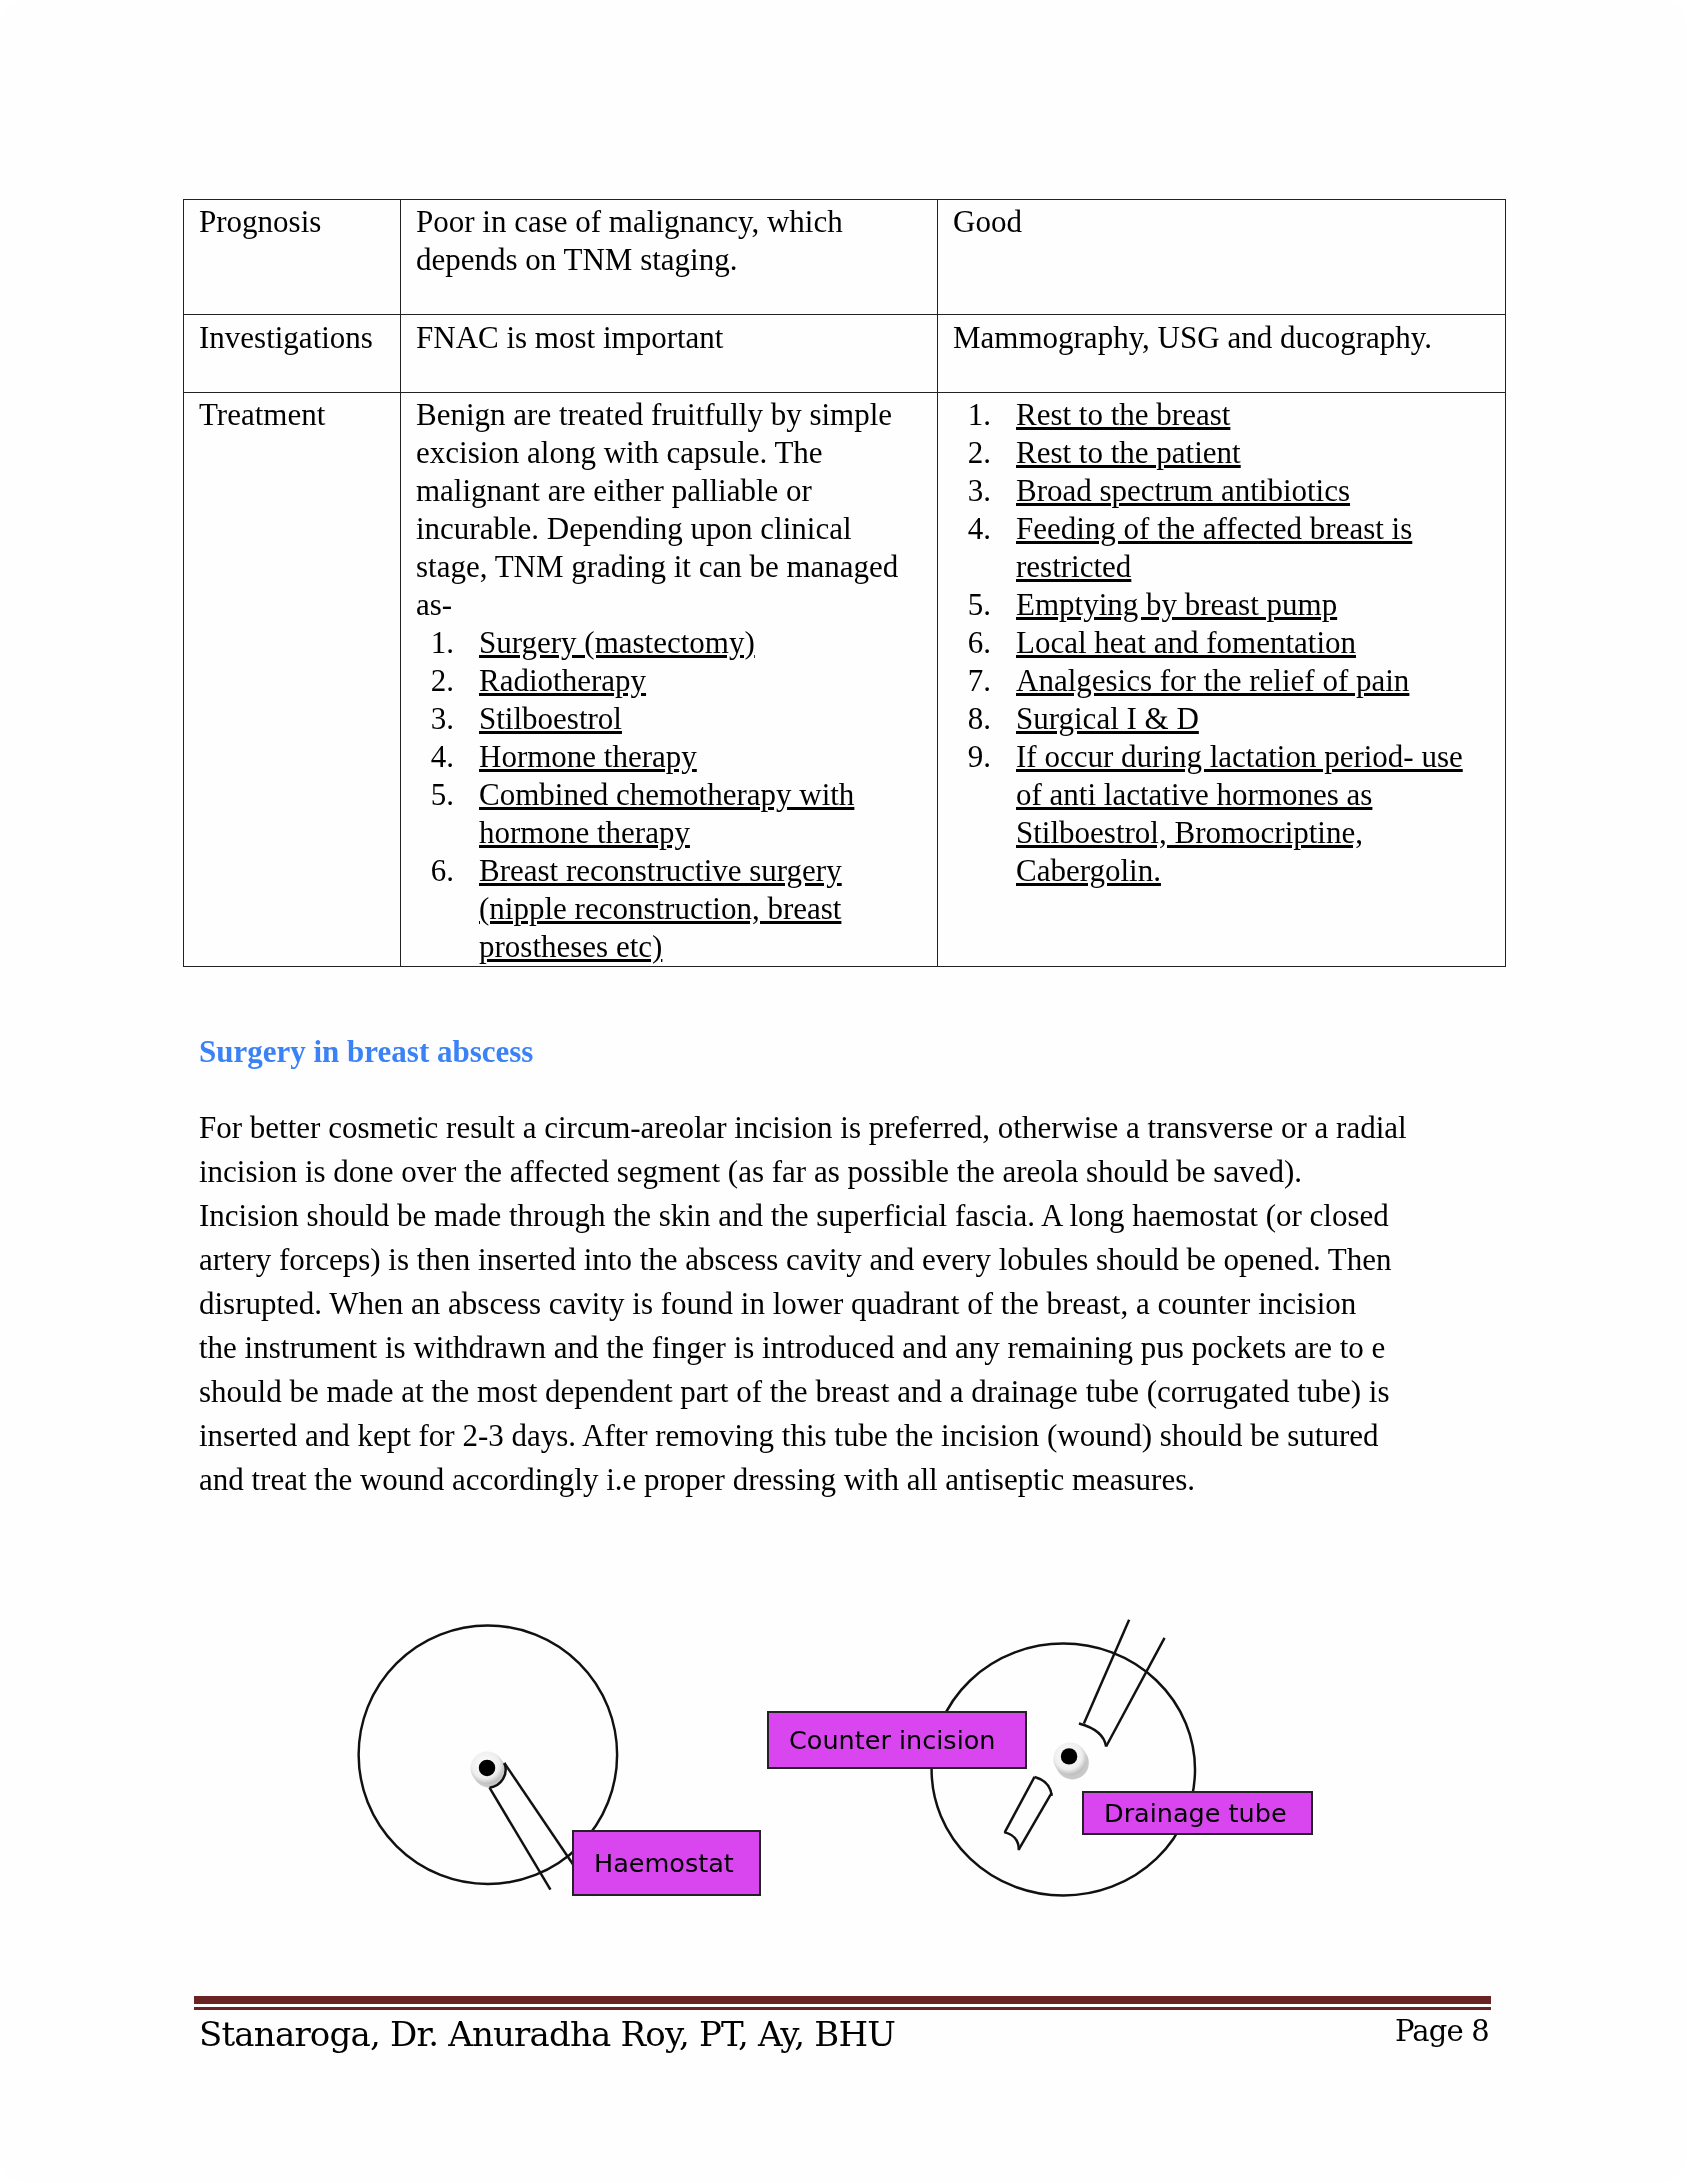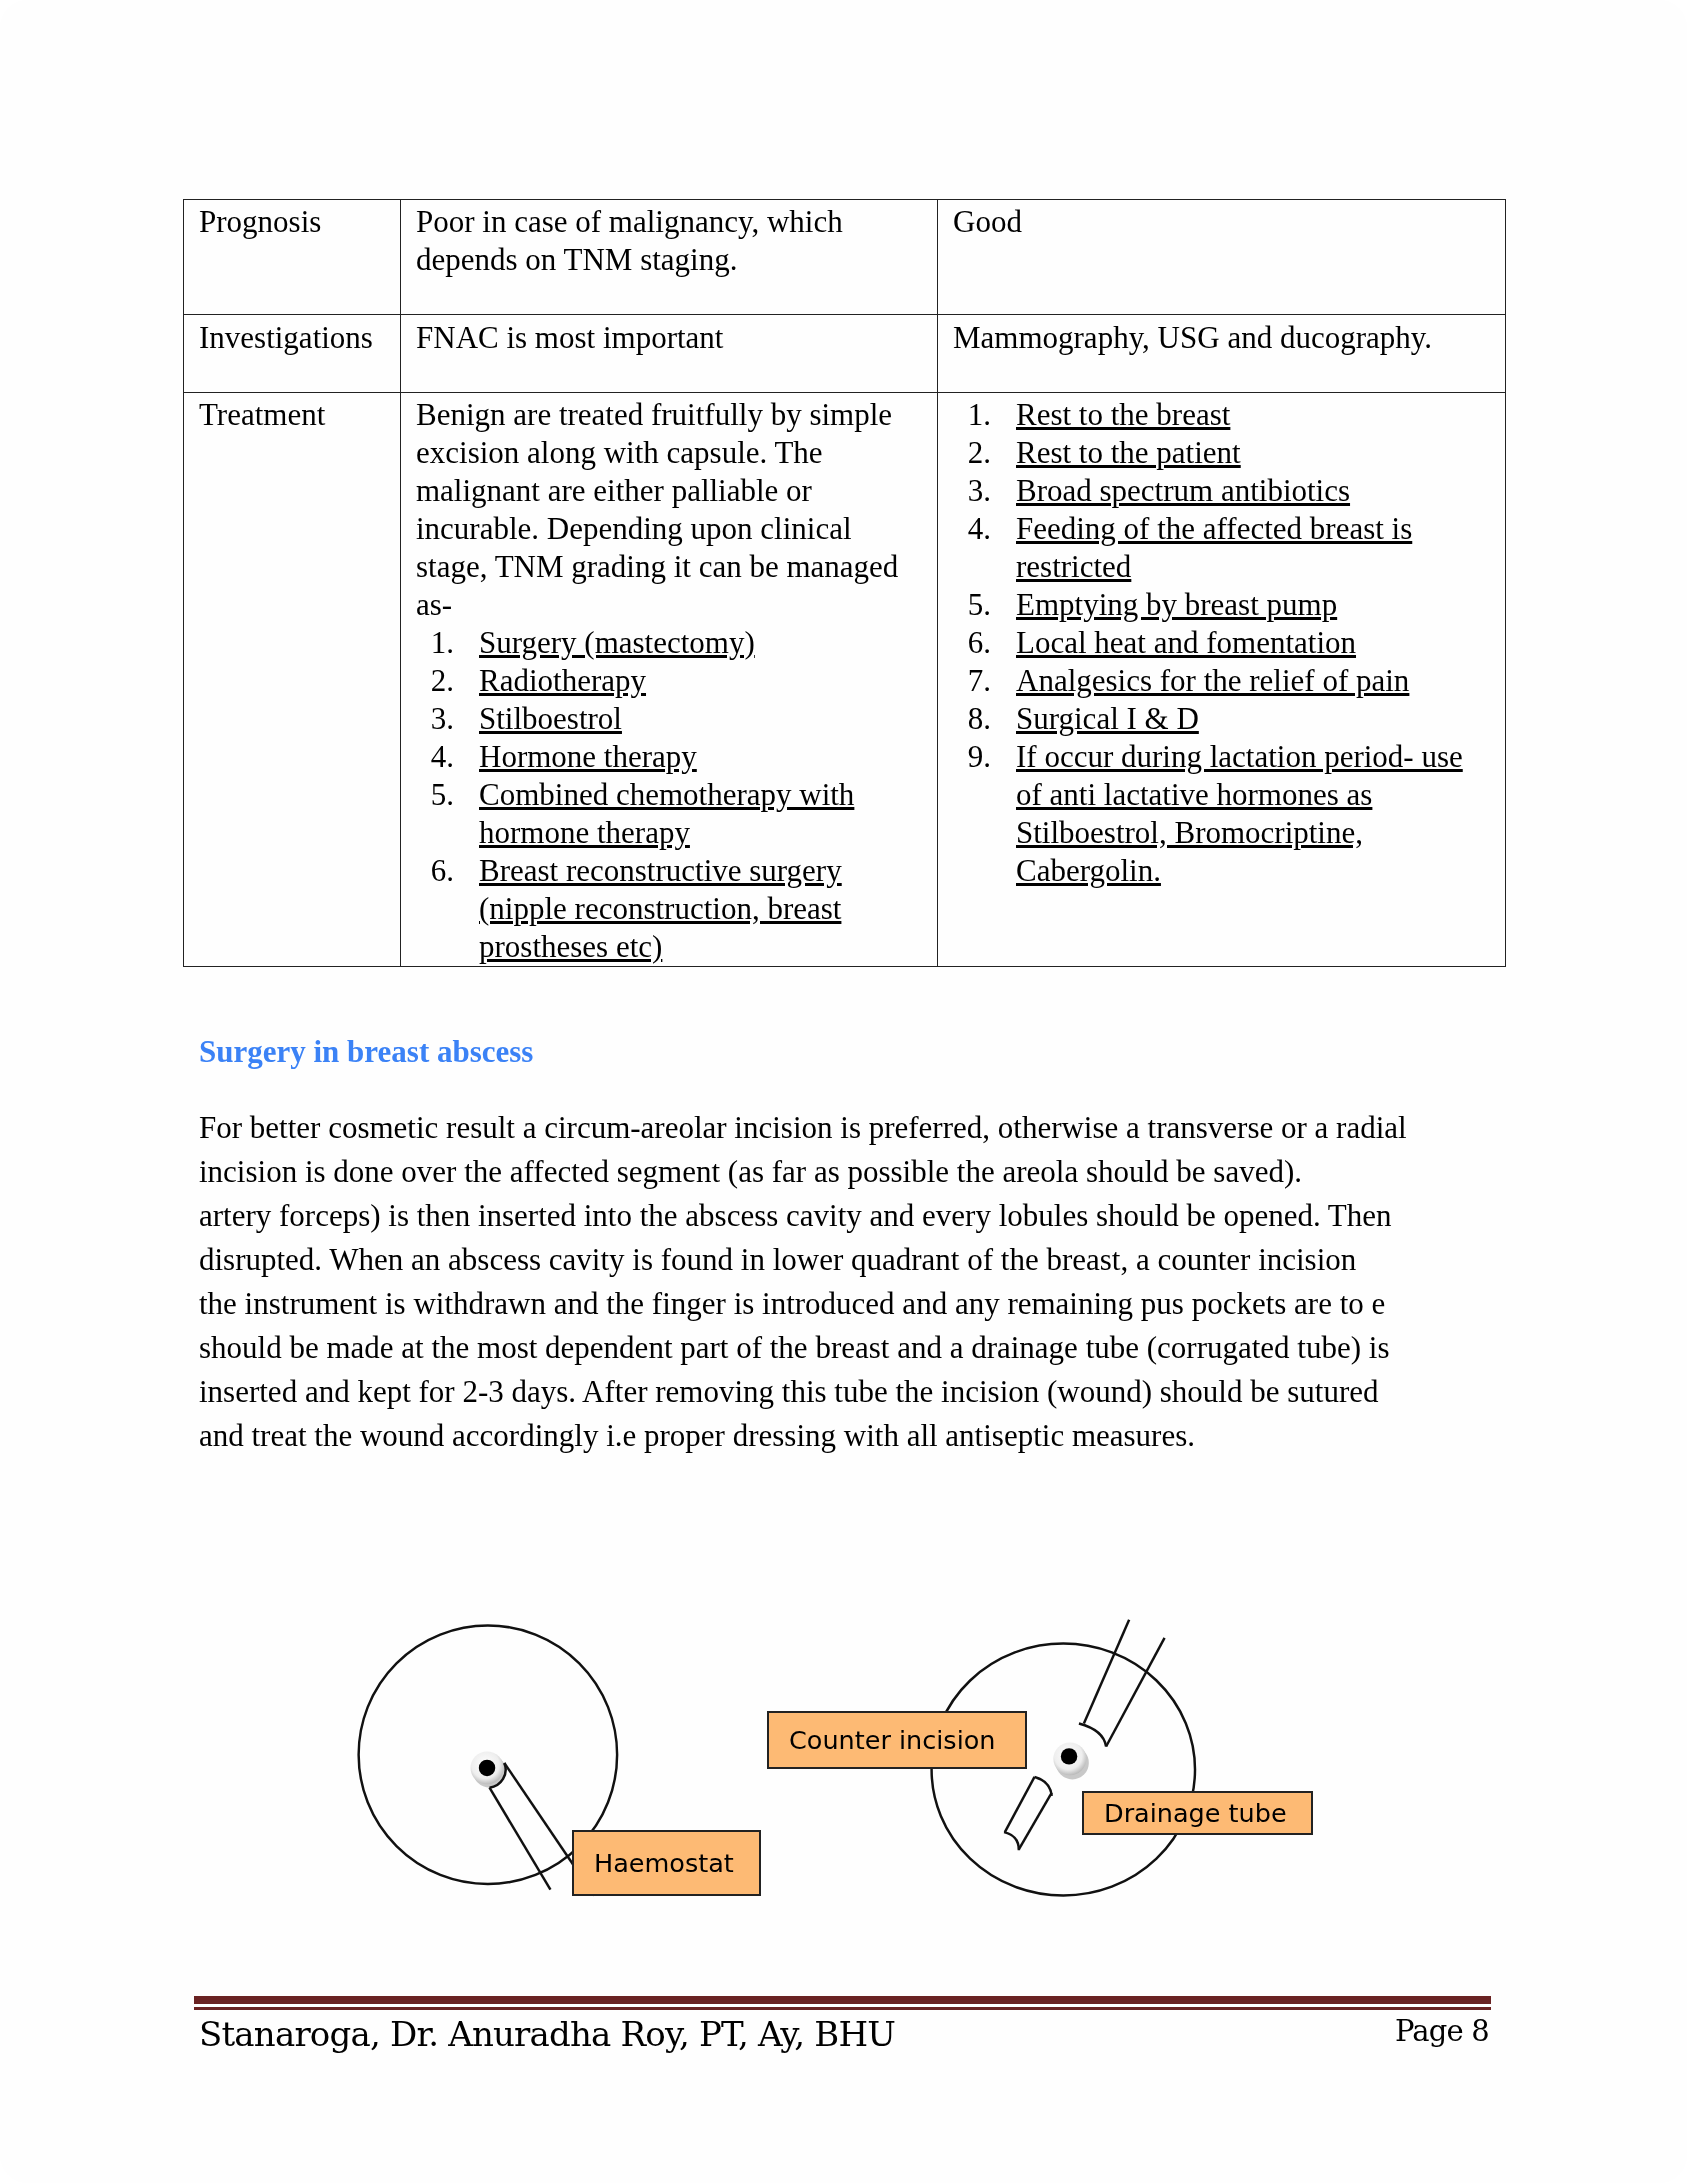--- a/index.html
+++ b/index.html
@@ -28,21 +28,21 @@
   .treat-list-b li .n { width: 38px; margin-right: 25px; }
 
   
   .section-heading { position: absolute; left: 199px; top: 1034px; font-size: 31px; color: #3b82f6; margin: 0; font-weight: bold; }
   .body-para { position: absolute; left: 199px; top: 1106px; width: 1318px; margin: 0; font-size: 31px; line-height: 44px; }
   .body-para span.line { display: block; white-space: nowrap; }
 
   
   .diagram { position: absolute; left: 0; top: 1516px; width: 1687px; height: 461px; }
   .diagram svg { position: absolute; left: 0; top: 0; }
-  .label-box { position: absolute; border: 2.5px solid #222; background: #fdba74;
+  .label-box { position: absolute; border: 2.5px solid #222; background: #d946ef;
                font-family: "DejaVu Sans", "Liberation Sans", sans-serif; font-size: 25.5px;
                display: flex; align-items: center; box-sizing: border-box; padding-left: 20px; }
 
   
   .footer-rule-thick { position: absolute; left: 194px; top: 1996px; width: 1297px; height: 8.2px; background: #6a2222; }
   .footer-rule-thin { position: absolute; left: 194px; top: 2007px; width: 1297px; height: 2.5px; background: #6a2222; }
   .footer-left { position: absolute; left: 199px; top: 2014px; font-size: 34px; font-family: "DejaVu Serif", "Liberation Serif", serif; letter-spacing: -0.8px; }
   .footer-right { position: absolute; right: 198px; top: 2014px; font-size: 29px; font-family: "DejaVu Serif", "Liberation Serif", serif; letter-spacing: -0.8px; }
 </style>
 </head>
@@ -154,20 +154,21 @@
       </td>
     </tr>
   </tbody>
     </table>
 
   <h2 class="section-heading">Surgery in breast abscess</h2>
 
   <p class="body-para">
     <span class="line">For better cosmetic result a circum-areolar incision is preferred, otherwise a transverse or a radial</span>
     <span class="line">incision is done over the affected segment (as far as possible the areola should be saved).</span>
+    <span class="line">Incision should be made through the skin and the superficial fascia. A long haemostat (or closed</span>
     <span class="line">artery forceps) is then inserted into the abscess cavity and every lobules should be opened. Then</span>
     <span class="line">disrupted. When an abscess cavity is found in lower quadrant of the breast, a counter incision</span>
     <span class="line">the instrument is withdrawn and the finger is introduced and any remaining pus pockets are to e</span>
     <span class="line">should be made at the most dependent part of the breast and a drainage tube (corrugated tube) is</span>
     <span class="line">inserted and kept for 2-3 days. After removing this tube the incision (wound) should be sutured</span>
     <span class="line">and treat the wound accordingly i.e proper dressing with all antiseptic measures.</span>
   </p>
 
   <div class="diagram">
     <svg width="1687" height="461" viewBox="0 1840 2048 560">

